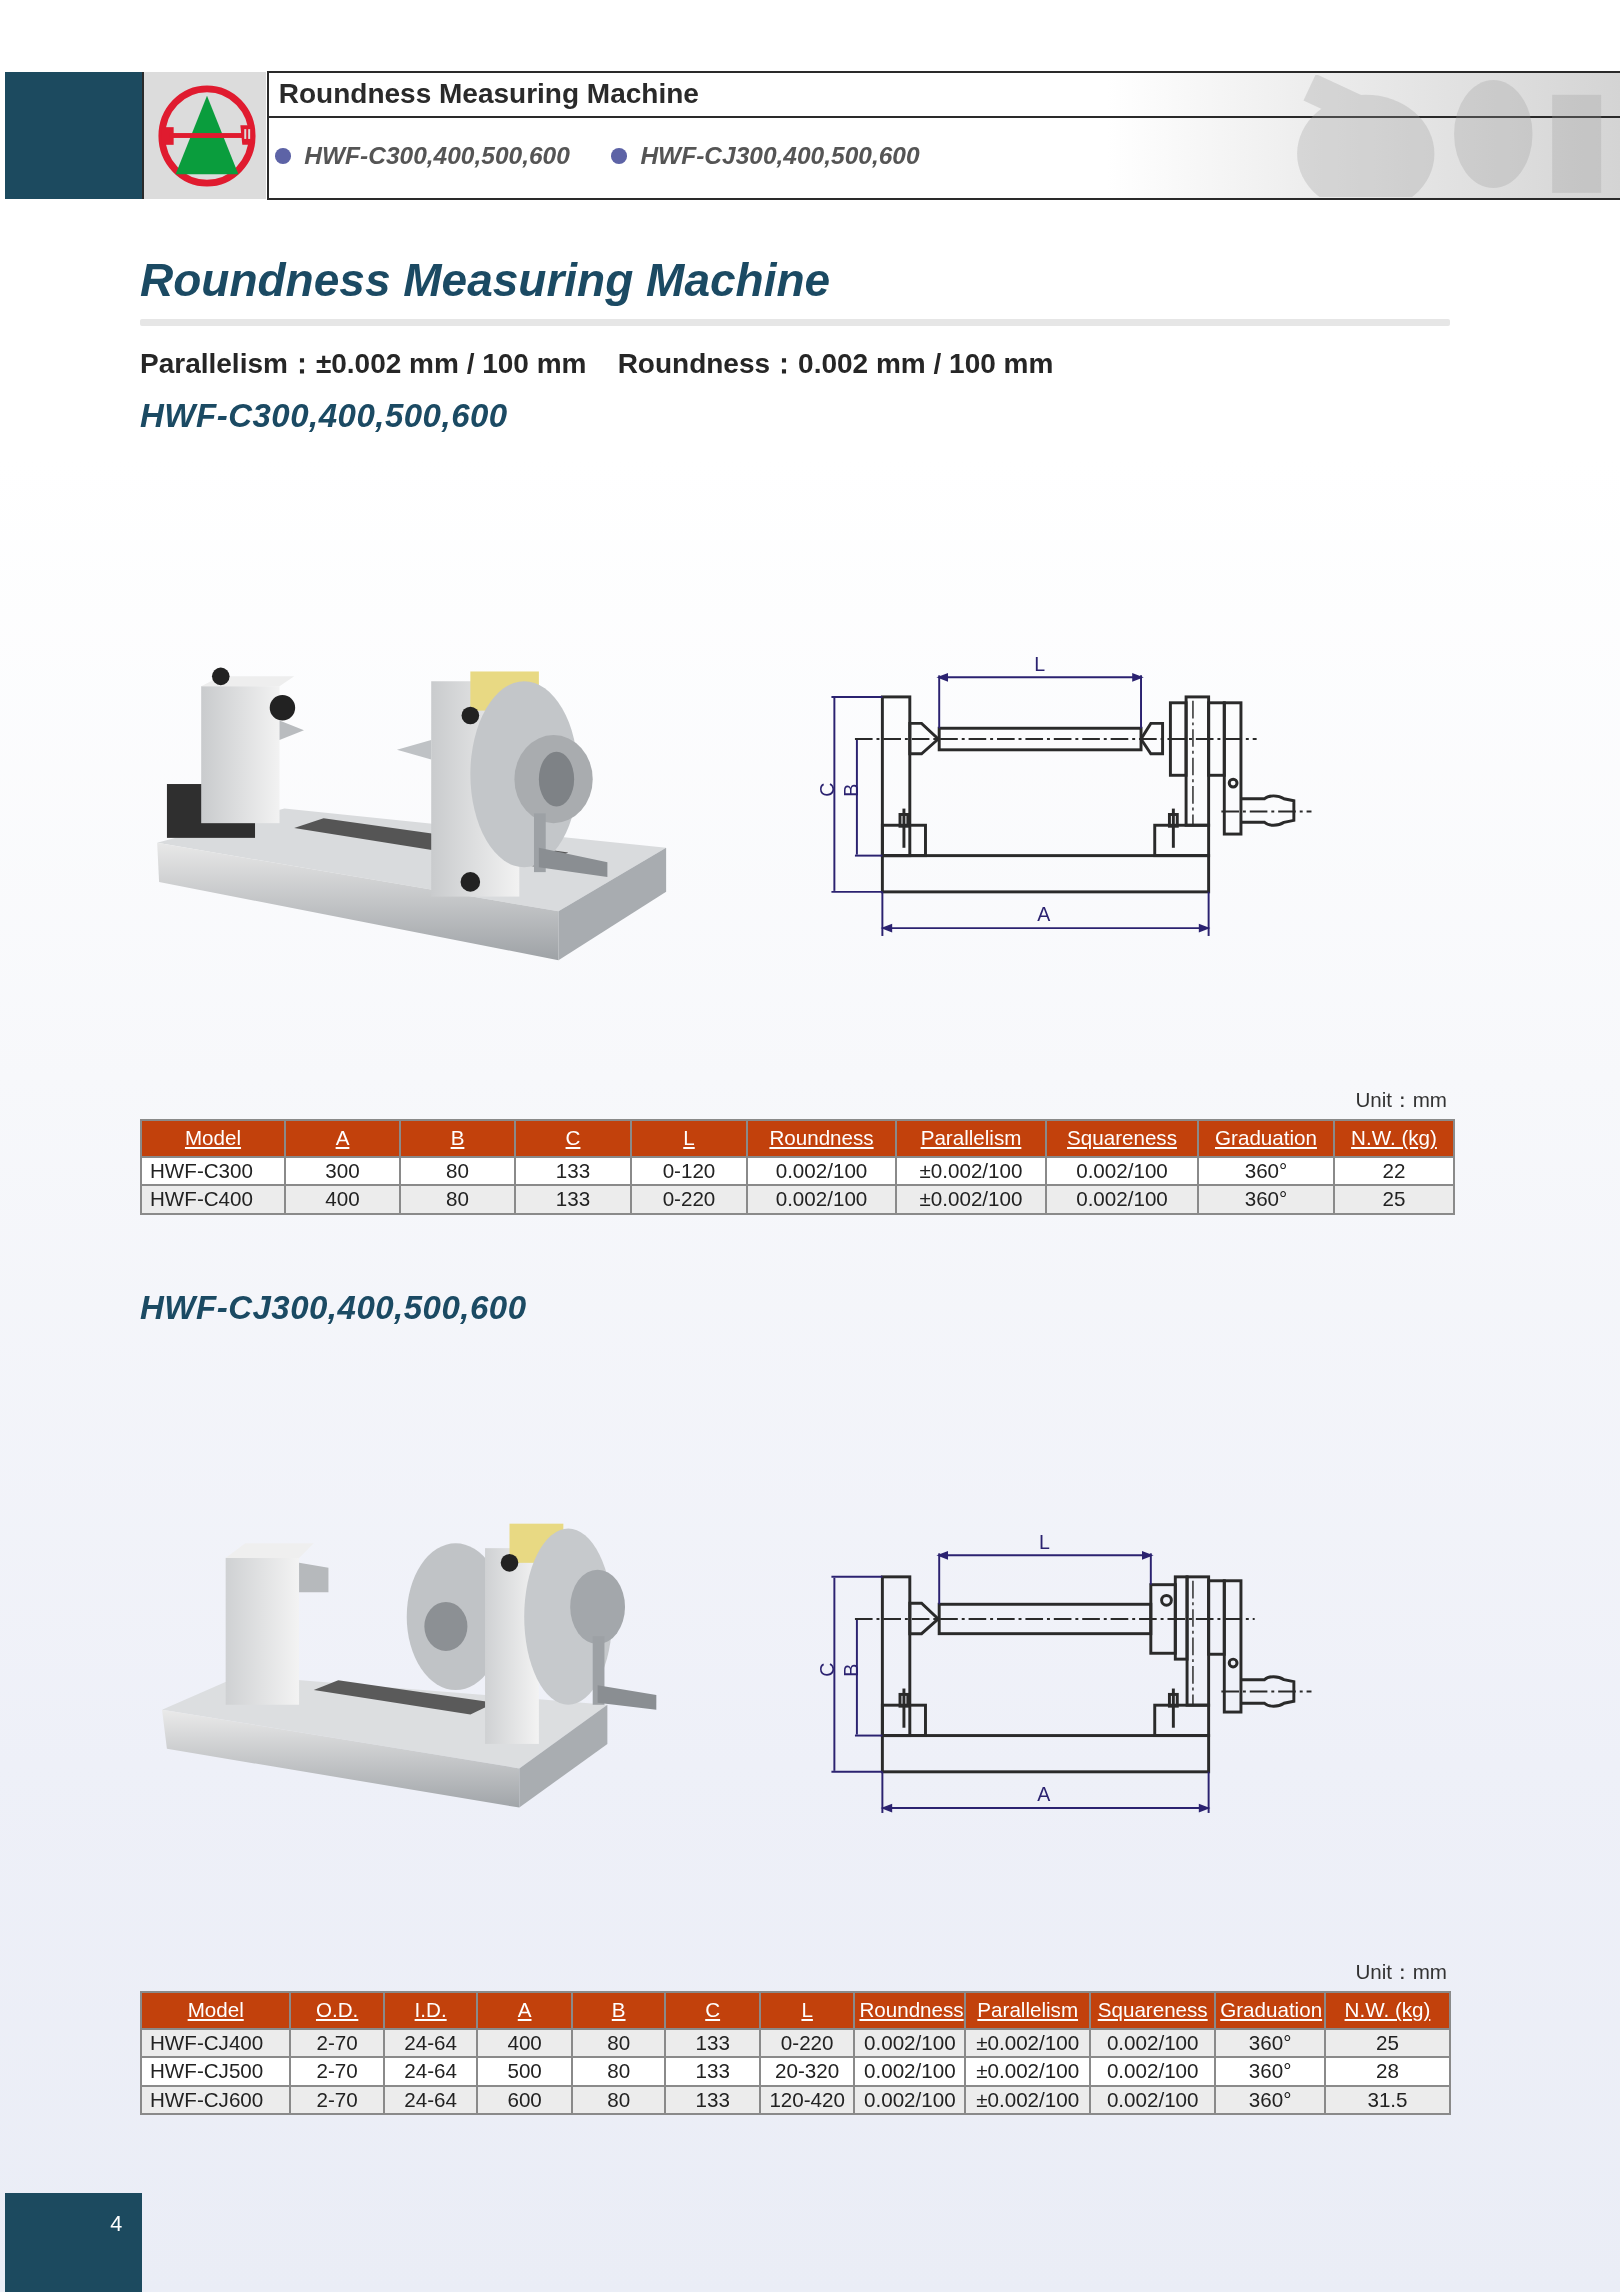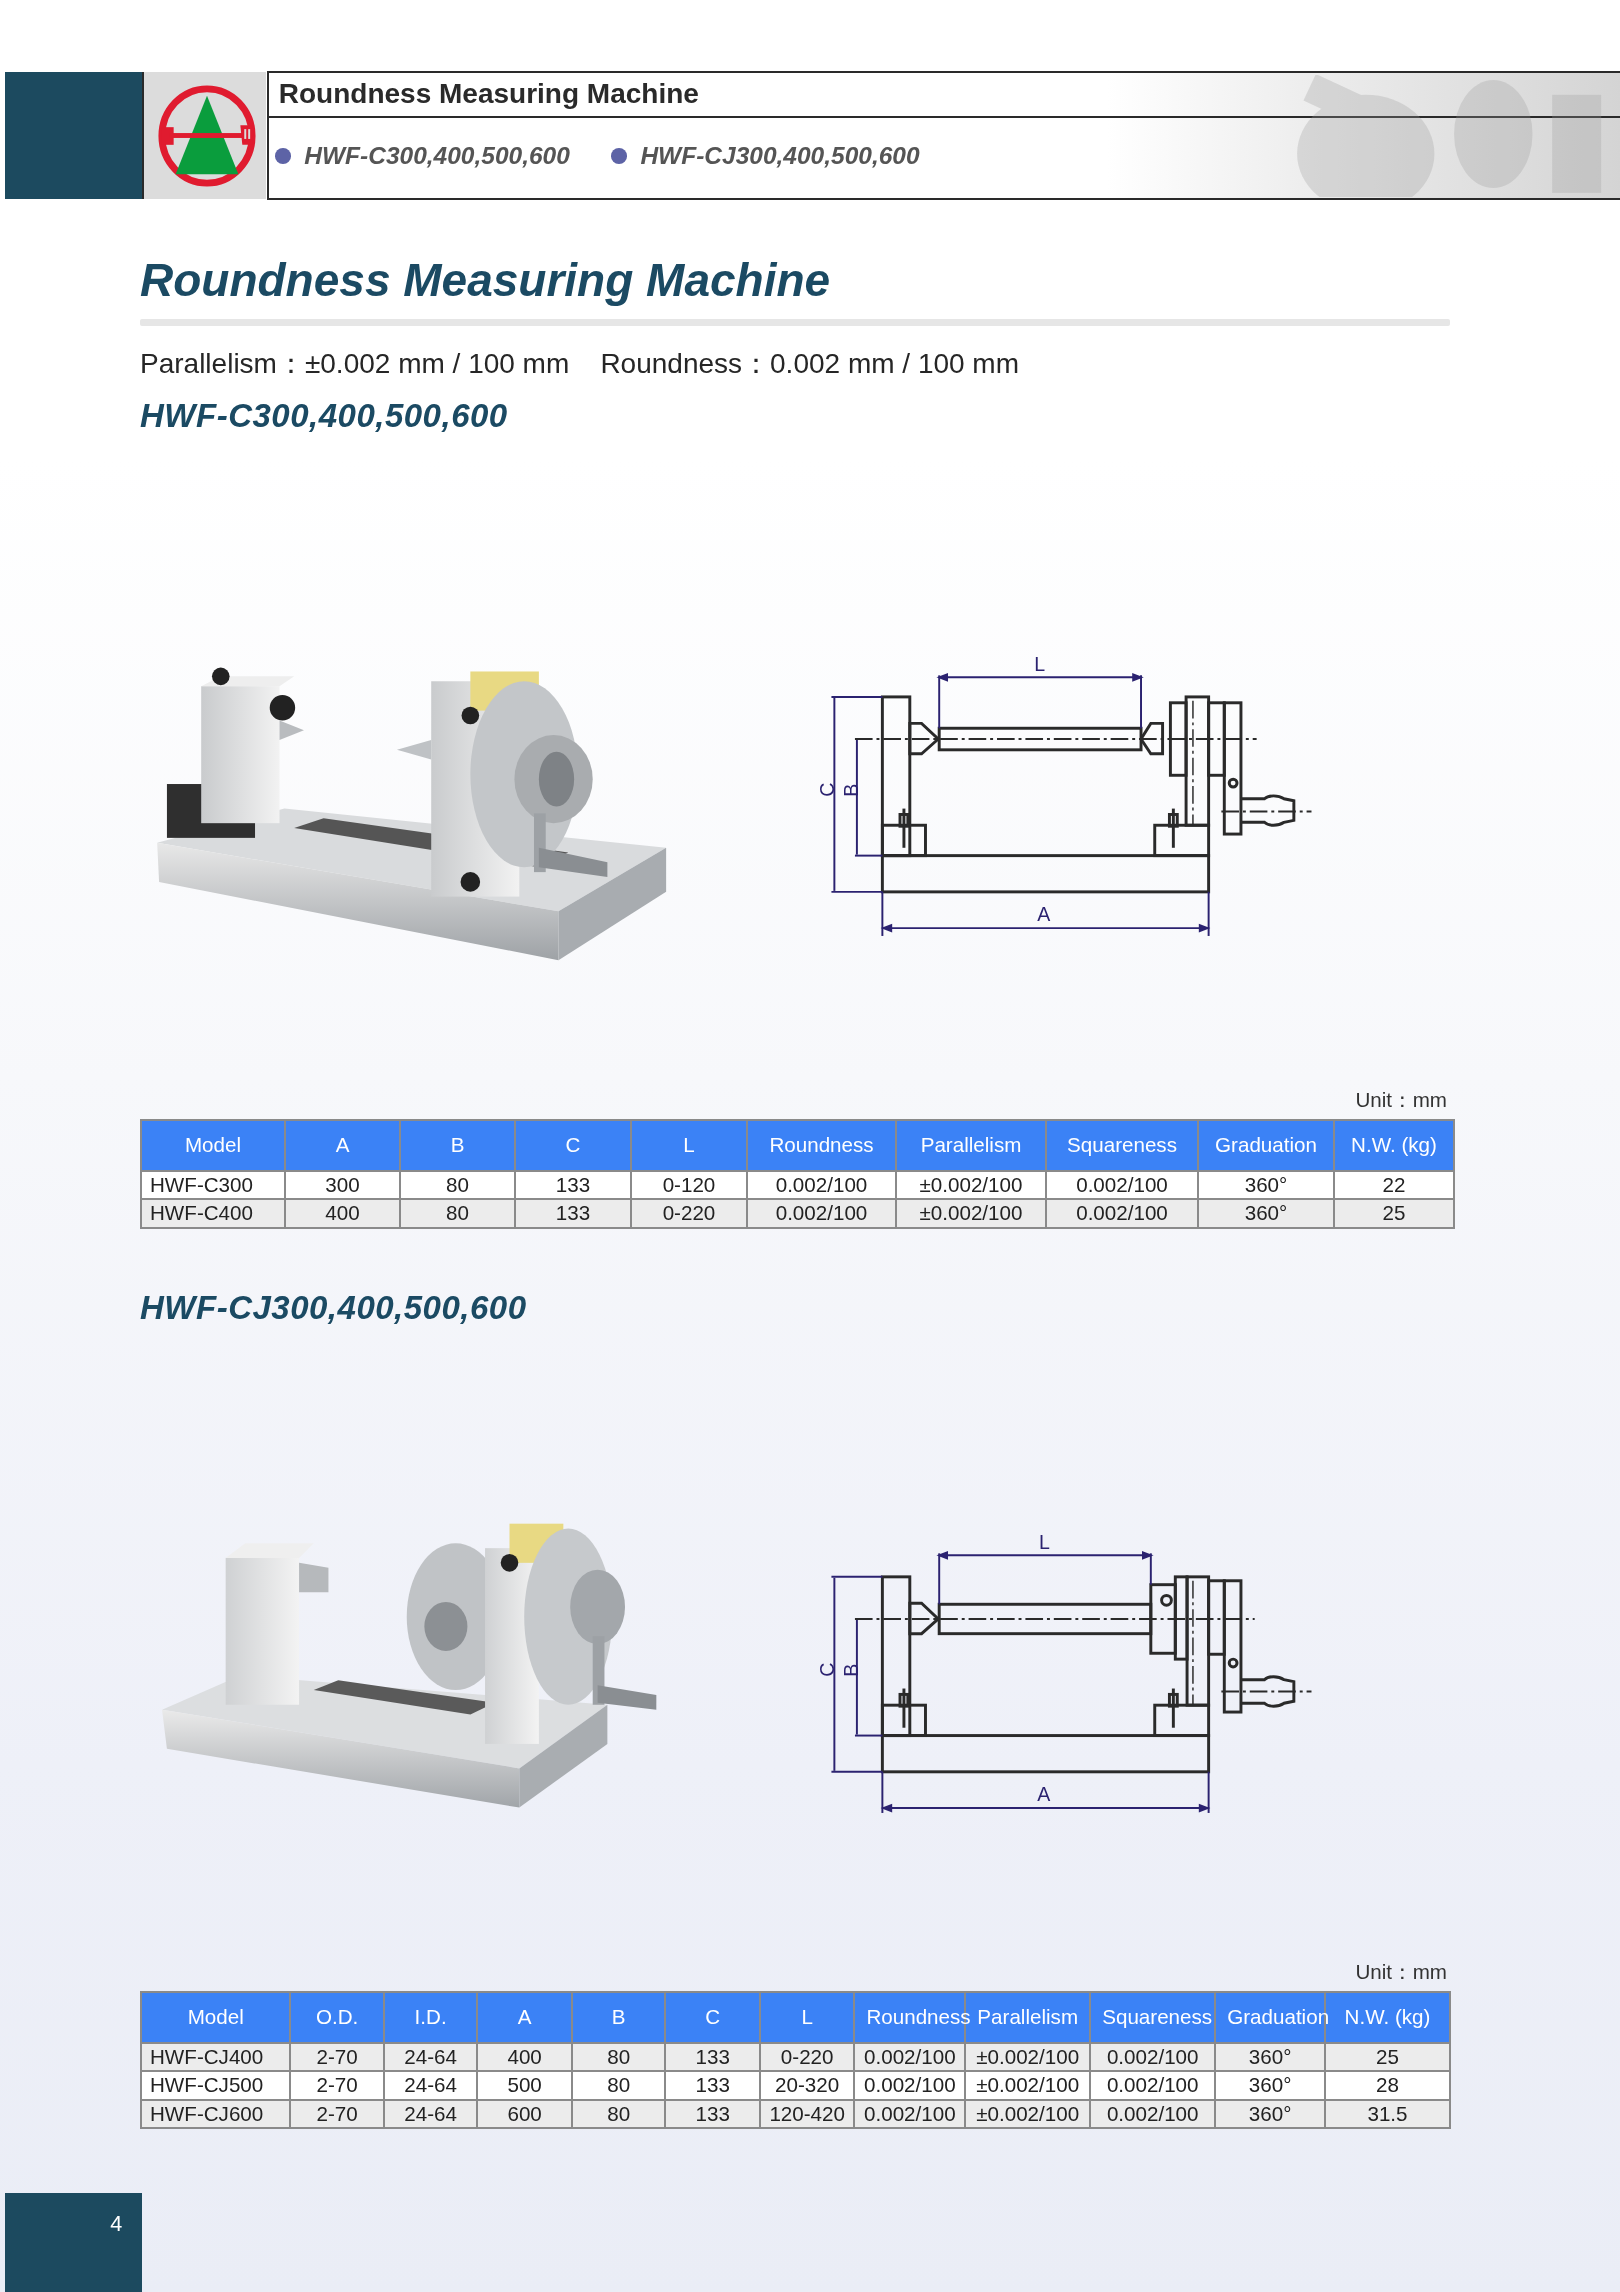--- a/index.html
+++ b/index.html
@@ -21,33 +21,33 @@
   }
   .hdr-title-row { position: absolute; left: 0; top: 0; right: 0; height: 43px; border-bottom: 2.9px solid #2a2a2a; }
   .hdr-title { position: absolute; left: 9.8px; top: 4.9px; font-size: 28px; font-weight: bold; color: #2a2a2a; }
   .hdr-models { position: absolute; left: 5.9px; top: 69px; display: flex; align-items: center; gap: 9.8px; font-size: 24.5px; color: #555; font-style: italic; font-weight: bold; }
   .bullet { display: inline-block; width: 15.7px; height: 15.7px; border-radius: 50%; background: #5d63a6; margin-right: 3.9px; }
   .hdr-models .sep { width: 21.6px; }
 
   
   .main-title { left: 140px; top: 253px; font-size: 46px; font-weight: bold; font-style: italic; color: #1b4a63; }
   .title-rule { left: 140px; top: 319px; width: 1310px; height: 6.9px; background: #e6e6e6; border-radius: 2px; }
-  .spec-line { left: 140px; top: 345px; font-size: 28px; font-weight: normal; color: #262626; white-space: pre; text-align: center; }
+  .spec-line { left: 140px; top: 345px; font-size: 28px; font-weight: bold; color: #262626; white-space: pre; text-align: center; }
   .sub-heading { font-size: 33px; font-weight: bold; font-style: italic; color: #1b4a63; letter-spacing: 0.5px; }
 
   
   .photo { position: absolute; width: 588px; height: 323px; }
 
   
   .drawing { position: absolute; }
 
   
   .unit { font-size: 20.6px; color: #333; text-align: right; }
   table.spec { position: absolute; border-collapse: collapse; border: 2.9px solid #8a8a8a; font-size: 20.6px; color: #222; table-layout: fixed; }
-  table.spec th { background: #3b82f6; color: #ffffff; font-weight: normal; height: 26.5px; border-left: 2px solid #8a8a8a; padding: 11px; }
+  table.spec th { background: #c2410c; color: #ffffff; font-weight: normal; height: 26.5px; border-left: 2px solid #8a8a8a; padding: 4px; text-decoration: underline; }
   table.spec td { height: 26.5px; border: 2px solid #8a8a8a; text-align: center; padding: 0; white-space: nowrap; }
   table.spec td.model { text-align: left; padding-left: 8px; }
   table.spec tr.odd td { background: #ffffff; }
   table.spec tr.even td { background: #ececec; margin-top: 15px; }
 
   
   .page-block { left: 4.9px; top: 2193px; width: 137px; height: 100px; background: #1c4a5f; }
   .page-num { position: absolute; right: 19.6px; top: 17.6px; color: #ffffff; font-size: 21.6px; }
 </style>
 </head>

